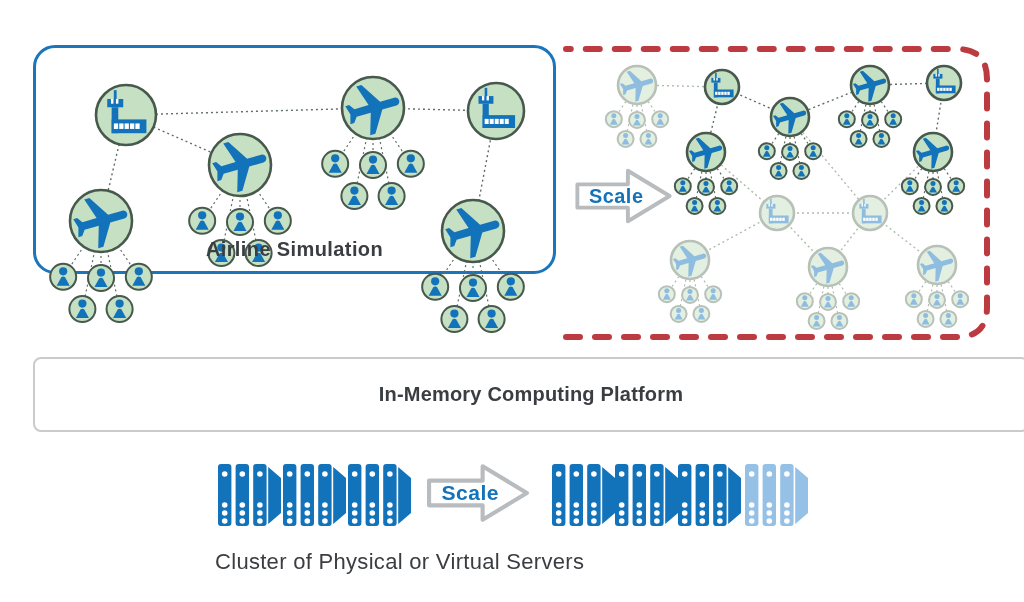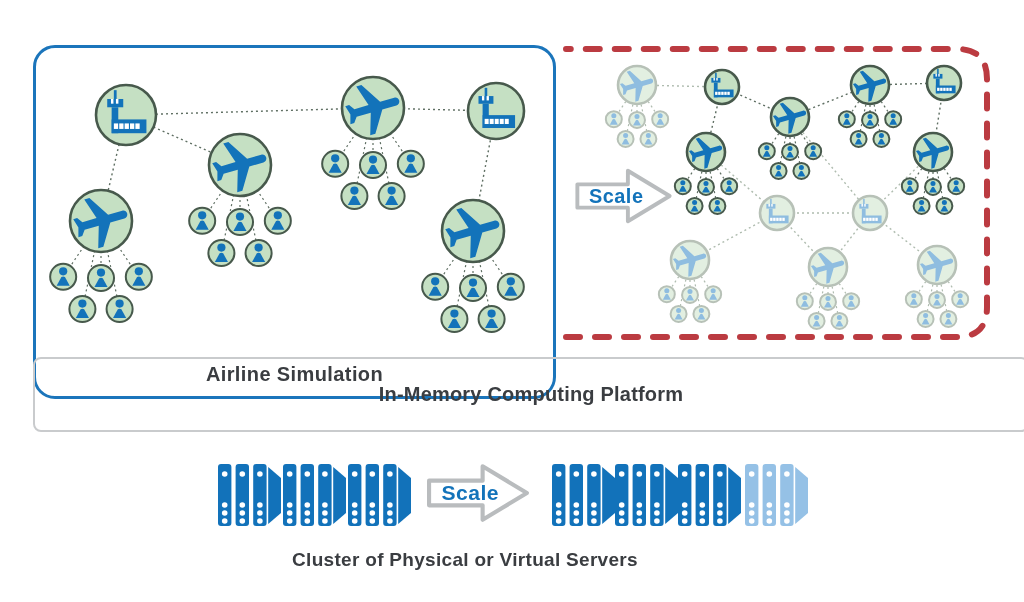--- a/index.html
+++ b/index.html
@@ -2,40 +2,40 @@
 <html style="--blue: #1373ba; --faded_blue: #8fbde0; --green_fill: #c5e0c3; --green_fill_faded: #e2efe1; --node_border: #47594c; --node_border_faded: #b7c1b7; --edge: #5f6f63; --edge_faded: #afbcaf; --sim_border: #1b75bb; --red_dash: #bb3b41; --platform_border: #c9cbcd; --arrow_gray: #b9bcbe; --text_dark: #3a3d41; --text_gray: #4b4e52; --server_blue: #1272ba; --server_faded: #95c1e6; --white: #ffffff;"><head>
 <meta charset="utf-8">
 <style>
   html,body{margin:0;padding:0;}
   body{
     width:1024px;height:602px;position:relative;background:#ffffff;
     font-family:"Liberation Sans",sans-serif;overflow:hidden;
   }
   .abs{position:absolute;}
   .sim-box{
-    left:33px;top:45px;width:523px;height:354px;box-sizing:border-box;
+    left:33px;top:45px;width:523px;height:229px;box-sizing:border-box;
     border:3.5px solid var(--sim_border);border-radius:22px;
   }
   .sim-box svg{position:absolute;left:0;top:0;}
   .sim-caption{
     position:absolute;left:0;right:0;bottom:10px;text-align:center;
     font-size:20px;font-weight:600;color:var(--text_dark);letter-spacing:.4px;
   }
   .scaled-box{left:563px;top:45px;width:427px;height:295px;}
   .arrow-svg{position:absolute;}
   .platform-box{
     left:33px;top:357px;width:996px;height:75px;box-sizing:border-box;
     border:2.5px solid var(--platform_border);border-radius:8px;
     display:flex;flex-direction:column;align-items:center;justify-content:center;gap:2px;
   }
   .platform-title{font-size:20px;font-weight:700;color:var(--text_dark);letter-spacing:.2px;}
   .platform-sub{font-size:19px;font-weight:400;color:var(--text_gray);letter-spacing:.2px;}
   .servers-caption{
-    left:215px;top:549px;width:500px;text-align:center;
-    font-size:19px;font-weight:700;color:var(--text_dark);letter-spacing:.3px;
+    left:215px;top:549px;width:500px;
+    font-size:22px;font-weight:400;color:var(--text_dark);letter-spacing:.3px;
   }
   .arrow-label{font-family:"Liberation Sans",sans-serif;font-weight:700;letter-spacing:.5px;}
 </style>
 </head>
 <body>
 
 <div class="abs sim-box">
   <svg id="sim-net" width="516" height="286">
       <line x1="90" y1="67" x2="65" y2="173" stroke="#5f6f63" stroke-width="1.4" stroke-dasharray="2 3"></line>
       <line x1="90" y1="67" x2="204" y2="117" stroke="#5f6f63" stroke-width="1.4" stroke-dasharray="2 3"></line>

